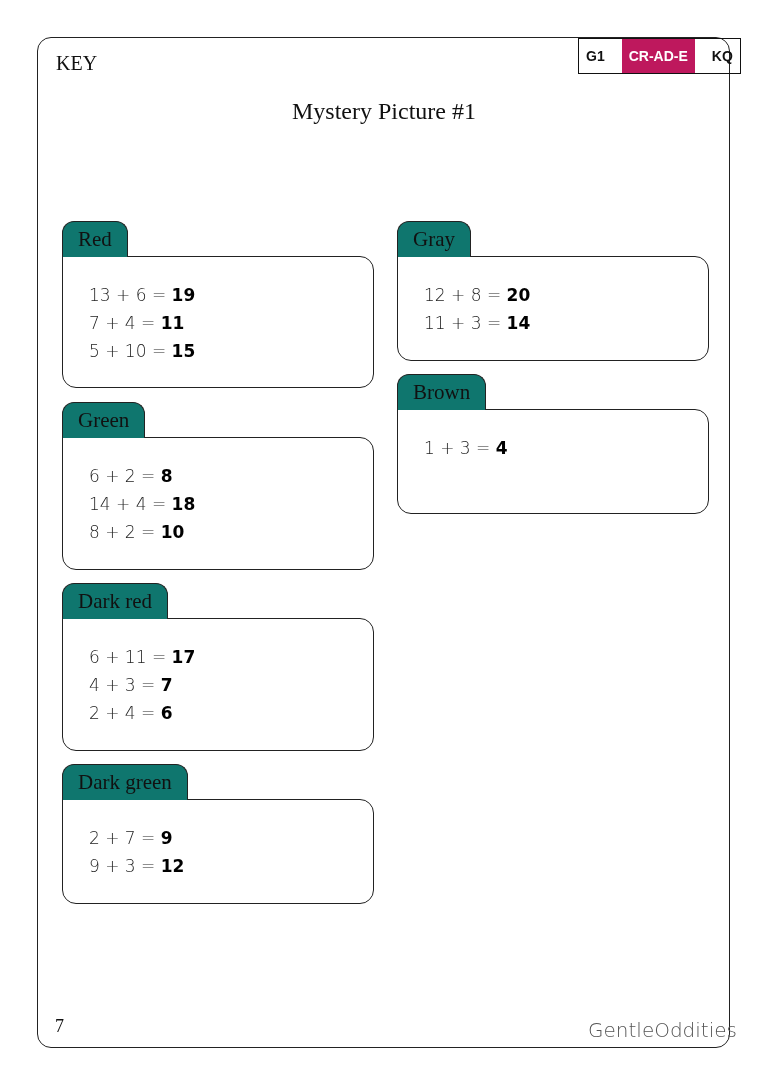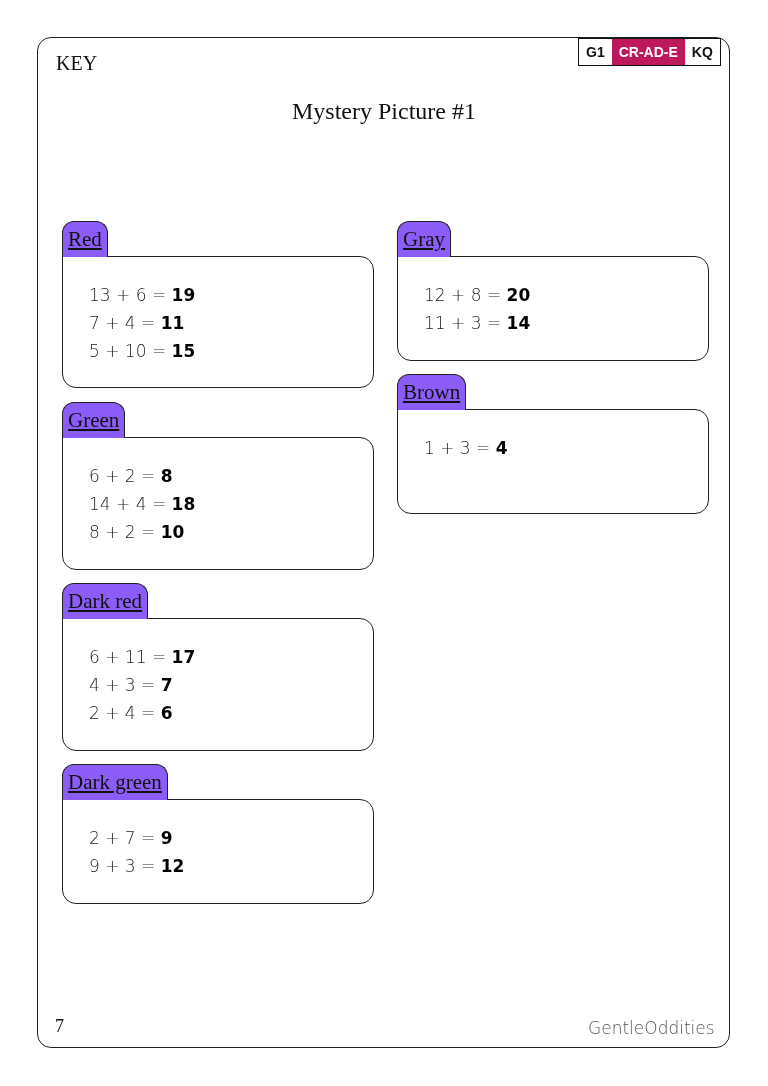--- a/index.html
+++ b/index.html
@@ -6,51 +6,51 @@
     body { width: 768px; height: 1086px; position: relative; overflow: hidden; color: #111; }
     .page-frame {
       position: absolute; left: 37px; top: 37px; width: 693px; height: 1011px;
       border: 1.5px solid #222; border-radius: 14px; box-sizing: border-box;
     }
     .key-label {
       position: absolute; left: 56px; top: 52px;
       font-family: "Liberation Serif", "DejaVu Serif", serif; font-size: 20px;
     }
     .code-tags {
-      position: absolute; left: 578px; top: 38px; height: 28px; display: flex;
+      position: absolute; left: 578px; top: 38px; height: 36px; display: flex;
       border: 1.5px solid #111; box-sizing: border-box;
-      font-family: "Liberation Sans", sans-serif; font-weight: bold; font-size: 14px;
+      font-family: "Liberation Sans", sans-serif; font-weight: bold; font-size: 14px; gap: 10px;
     }
     .code-tags span { display: flex; align-items: center; justify-content: center; padding: 0 7px; }
     .code-tags .dark { background: #be185d; color: #fff; }
     .title {
       position: absolute; left: 0; width: 768px; top: 98px; text-align: center;
       font-family: "Liberation Serif", "DejaVu Serif", serif; font-size: 24px;
     }
     .card { position: absolute; width: 312px; }
     .card .tab {
-      position: relative; display: inline-block; height: 36px; padding: 0 5px;
+      position: relative; display: inline-block; height: 36px; padding: 0 15px;
       border: 1.5px solid #222; border-bottom: none; border-radius: 12px 12px 0 0;
-      box-sizing: border-box; background: #8b5cf6; z-index: 2; margin-bottom: -1.5px;
-      font-family: "Liberation Serif", "DejaVu Serif", serif; font-size: 21px; line-height: 34px; text-decoration: underline;
+      box-sizing: border-box; background: #0f766e; z-index: 2; margin-bottom: -1.5px;
+      font-family: "Liberation Serif", "DejaVu Serif", serif; font-size: 21px; line-height: 34px;
     }
     .card .box {
       position: relative; border: 1.5px solid #222; border-radius: 0 14px 14px 14px;
       box-sizing: border-box; padding: 24px 0 0 26px;
       font-family: "DejaVu Sans", "Liberation Sans", sans-serif; font-size: 17px; font-weight: 300;
     }
     .card .eq { height: 28px; line-height: 28px; color: #222; }
     .card .eq b { font-weight: 700; color: #000; }
     .page-number {
       position: absolute; left: 55px; top: 1016px;
       font-family: "Liberation Serif", "DejaVu Serif", serif; font-size: 18px;
     }
     .brand {
       position: absolute; left: 588px; top: 1018px;
-      font-family: "DejaVu Sans", "Liberation Sans", sans-serif; font-size: 17px; font-weight: 300; color: #555;
+      font-family: "DejaVu Sans", "Liberation Sans", sans-serif; font-size: 20px; font-weight: 300; color: #555;
     }
   </style>
 </head>
 <body>
 
 <div class="page-frame"></div>
 
 <div class="key-label">KEY</div>
 
 <div class="code-tags">

